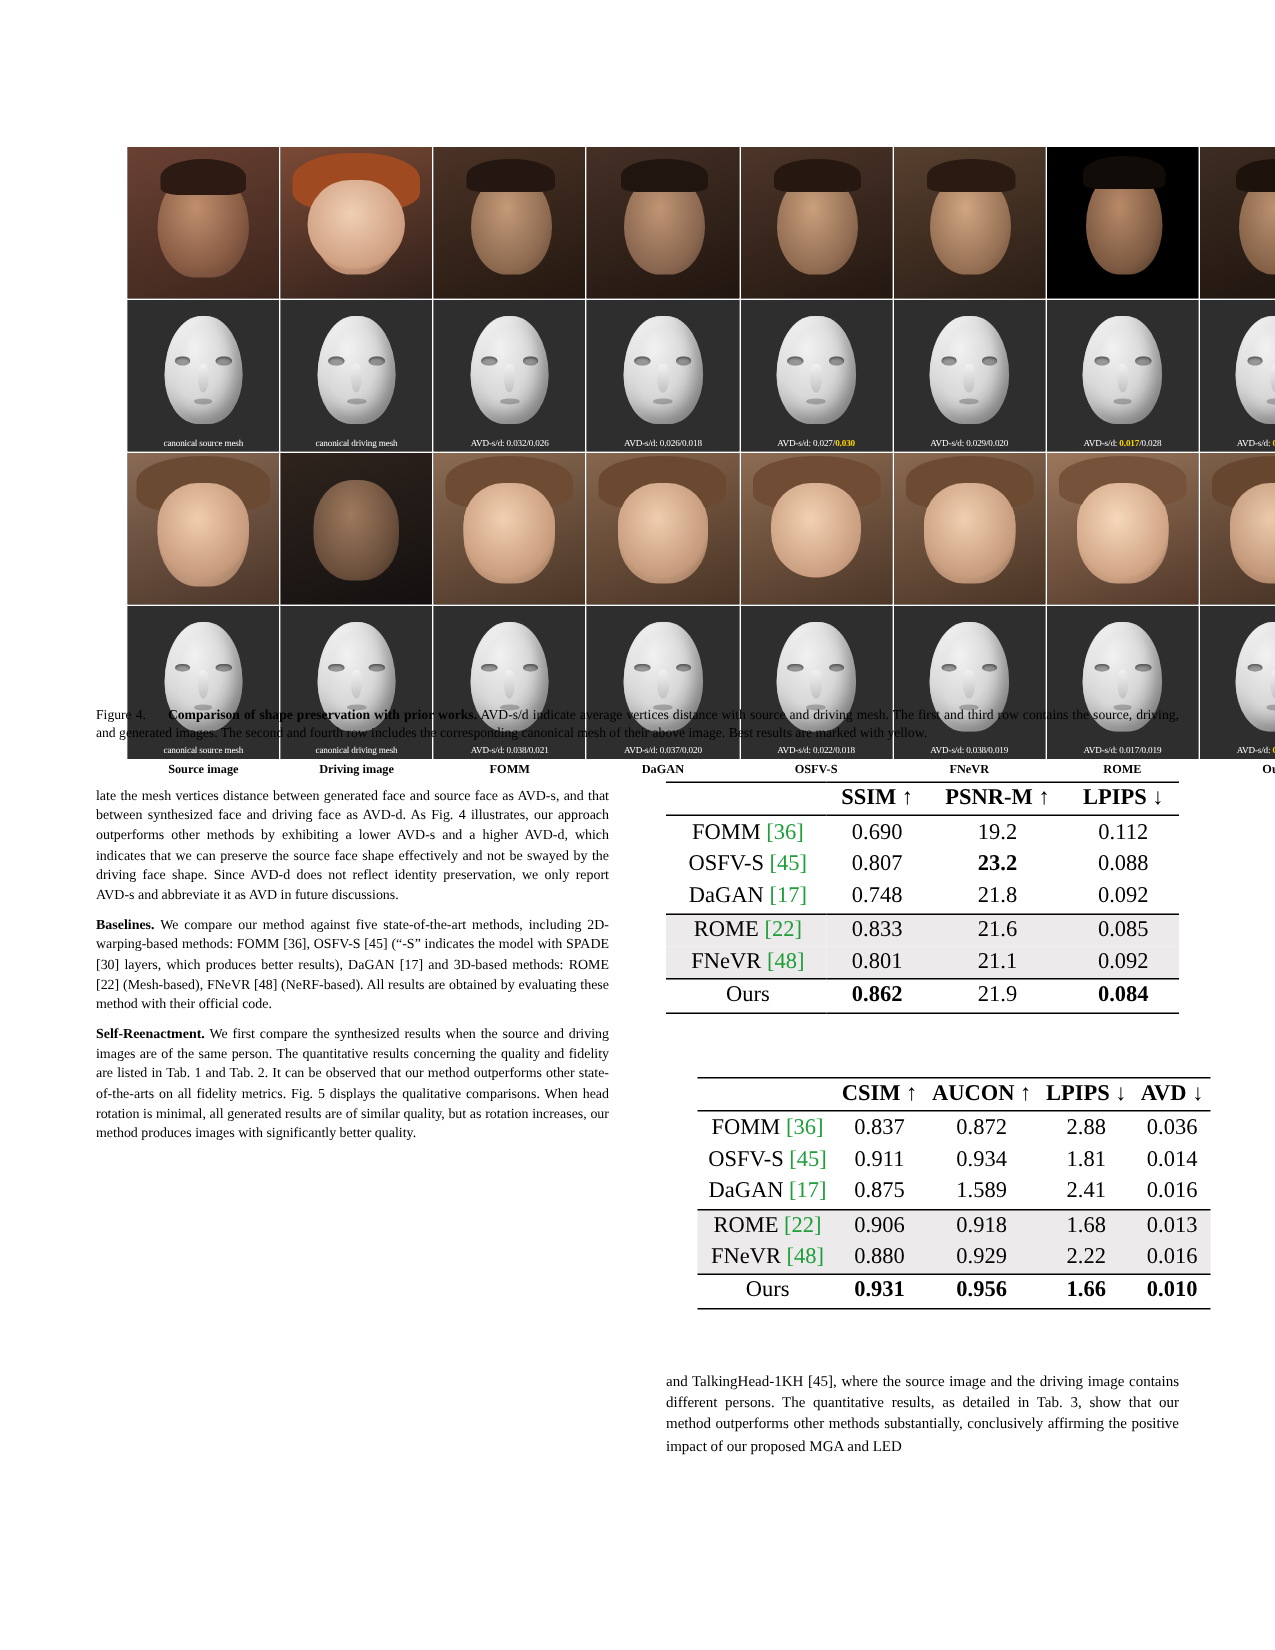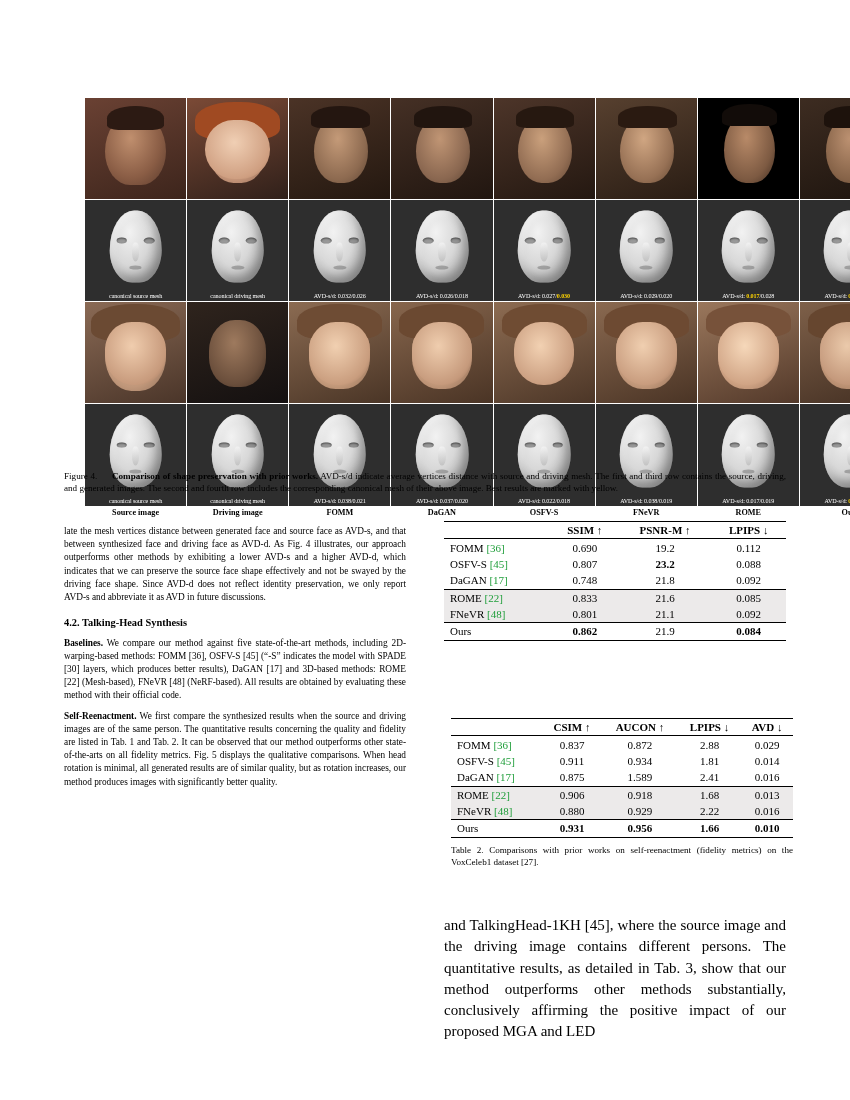--- a/index.html
+++ b/index.html
@@ -139,30 +139,30 @@
     margin: 12px 0 7px 0;
     line-height: 1.3;
   }
   .runin { font-weight: bold; }
   .cite { color: #1f9e3a; }
 
   
   .tbl {
     border-collapse: collapse;
     width: 100%;
-    font-size: 11px;
+    font-size: 15px;
     font-family: "Liberation Serif", serif;
   }
   .tbl th, .tbl td {
     padding: 2.2px 4px;
     text-align: center;
     white-space: nowrap;
   }
   .tbl th.first, .tbl td.first {
-    text-align: left;
+    text-align: center;
     padding-left: 6px;
   }
   .rule-top td, .rule-top th { border-top: 1.1px solid #000; }
   .rule-bot td, .rule-bot th { border-bottom: 0.7px solid #000; }
   .rule-thick td { border-bottom: 1.1px solid #000; }
   .shade { background: #eceaea; padding-left: 44px; }
   .bold { font-weight: bold; }
   .tcap {
     font-size: 9.1px;
     line-height: 1.33;
@@ -171,30 +171,30 @@
   }
 
   .table1 {
     position: absolute;
     left: 444px;
     top: 521px;
     width: 342px;
   }
   .table2 {
     position: absolute;
-    left: 451px;
+    left: 465px;
     top: 718px;
     width: 342px;
   }
   .right-text-bottom {
     position: absolute;
     left: 444px;
     top: 915px;
     width: 342px;
-    font-size: 15px;
+    font-size: 10px;
     line-height: 1.42;
     text-align: justify;
   }
 
   
   .collabels {
     display: grid;
     grid-template-columns: repeat(8, 1fr);
     gap: 1px;
     margin-top: 2px;
@@ -517,21 +517,20 @@
     <span>Figure 4.</span>
     <b>Comparison of shape preservation with prior works.</b>
     <span>AVD-s/d indicate average vertices distance with source and driving mesh. The first and third row contains the source, driving, and generated images. The second and fourth row includes the corresponding canonical mesh of their above image. Best results are marked with yellow.</span>
   </div>
 
   <div class="col-left">
     <p>
       <span>late the mesh vertices distance between generated face and source face as AVD-s, and that between synthesized face and driving face as AVD-d. As Fig. 4 illustrates, our approach outperforms other methods by exhibiting a lower AVD-s and a higher AVD-d, which indicates that we can preserve the source face shape effectively and not be swayed by the driving face shape. Since AVD-d does not reflect identity preservation, we only report AVD-s and abbreviate it as AVD in future discussions.</span>
     </p>
 
-    <h3 class="section">4.2. Talking-Head Synthesis</h3>
 
     <p>
       <span class="runin">Baselines.</span>
       <span>We compare our method against five state-of-the-art methods, including 2D-warping-based methods: FOMM [36], OSFV-S [45] (“-S” indicates the model with SPADE [30] layers, which produces better results), DaGAN [17] and 3D-based methods: ROME [22] (Mesh-based), FNeVR [48] (NeRF-based). All results are obtained by evaluating these method with their official code.</span>
     </p>
 
     <p>
       <span class="runin">Self-Reenactment.</span>
       <span>We first compare the synthesized results when the source and driving images are of the same person. The quantitative results concerning the quality and fidelity are listed in Tab. 1 and Tab. 2. It can be observed that our method outperforms other state-of-the-arts on all fidelity metrics. Fig. 5 displays the qualitative comparisons. When head rotation is minimal, all generated results are of similar quality, but as rotation increases, our method produces images with significantly better quality.</span>
     </p>
@@ -599,21 +598,21 @@
           <th>LPIPS ↓</th>
           <th>AVD ↓</th>
         </tr>
       </thead>
       <tbody>
         <tr>
           <td class="first"><span>FOMM</span> <span class="cite">[36]</span></td>
           <td>0.837</td>
           <td>0.872</td>
           <td>2.88</td>
-          <td>0.029</td>
+          <td>0.036</td>
         </tr>
         <tr>
           <td class="first"><span>OSFV-S</span> <span class="cite">[45]</span></td>
           <td>0.911</td>
           <td>0.934</td>
           <td>1.81</td>
           <td>0.014</td>
         </tr>
         <tr class="rule-bot">
           <td class="first"><span>DaGAN</span> <span class="cite">[17]</span></td>
@@ -638,23 +637,19 @@
         </tr>
         <tr class="rule-thick">
           <td class="first">Ours</td>
           <td class="bold">0.931</td>
           <td class="bold">0.956</td>
           <td class="bold">1.66</td>
           <td class="bold">0.010</td>
         </tr>
       </tbody>
     </table>
-    <div class="tcap">
-      <span>Table 2.</span>
-      <span>Comparisons with prior works on self-reenactment (fidelity metrics) on the VoxCeleb1 dataset [27].</span>
-    </div>
   </div>
 
   <div class="right-text-bottom">
     <p>and TalkingHead-1KH [45], where the source image and the driving image contains different persons. The quantitative results, as detailed in Tab. 3, show that our method outperforms other methods substantially, conclusively affirming the positive impact of our proposed MGA and LED</p>
   </div>
 
 </div>
 
 </body></html>

